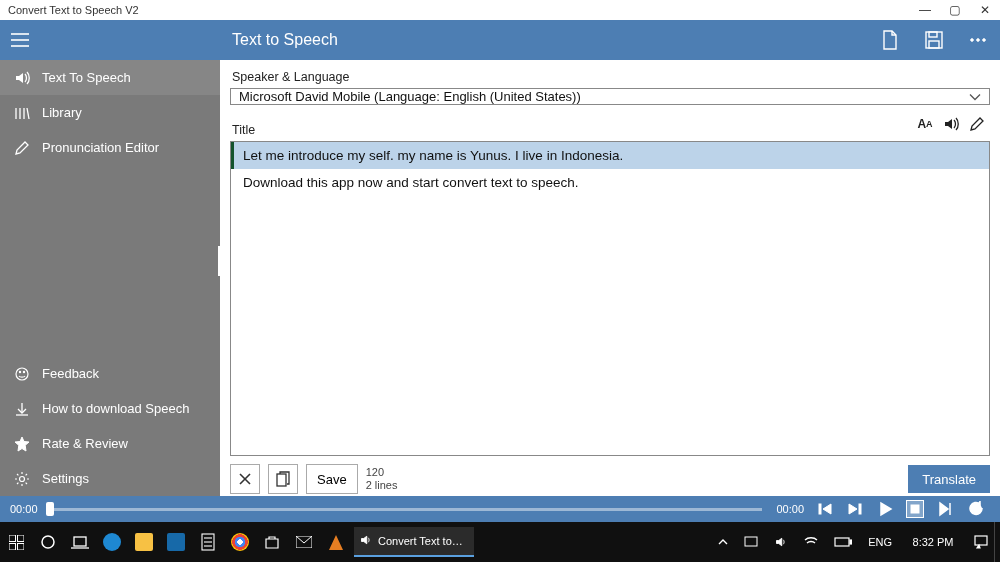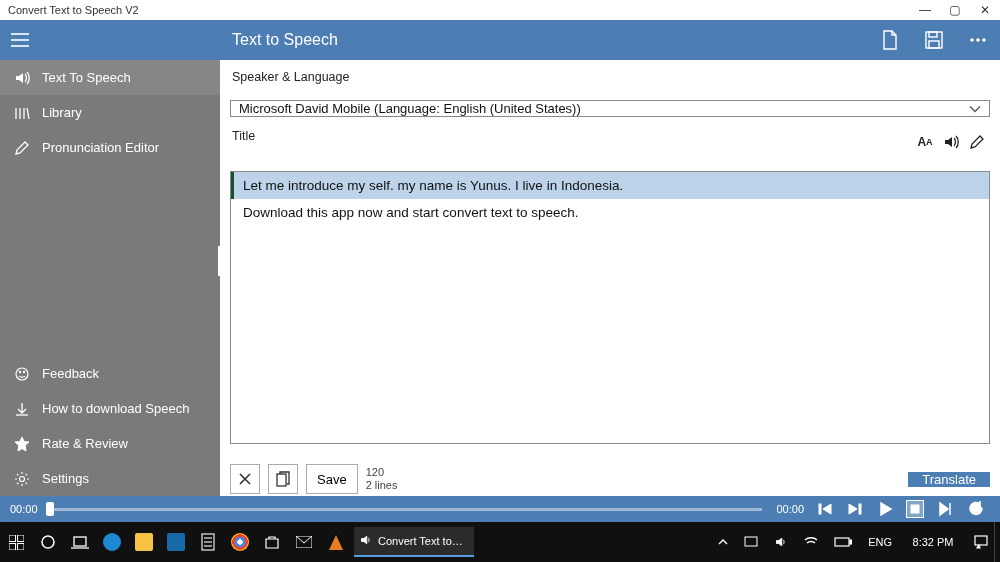--- a/index.html
+++ b/index.html
@@ -22,40 +22,40 @@
 
 .sidebar { width: 220px; background: #7a7a7a; color: #fff; display: flex; flex-direction: column; font-size: 13px; }
 .sidebar .nav-item { height: 35px; display: flex; align-items: center; padding-left: 10px; cursor: pointer; }
 .sidebar .nav-item.active { background: #868686; }
 .sidebar .nav-item .icon { width: 24px; display: flex; align-items: center; justify-content: center; margin-right: 8px; }
 .sidebar .nav-item .icon svg { stroke: #fff; fill: none; }
 .sidebar .grow { flex: 1; }
 .sidebar .handle { position: relative; }
 .sidebar .handle::after { content:""; position:absolute; right:-2px; top:50%; width:4px; height:30px; background:#fff; transform:translateY(-50%); }
 
-.main { flex: 1; background: #fff; padding: 6px 10px 0 10px; display:flex; flex-direction:column;gap:12px; }
+.main { flex: 1; background: #fff; padding: 6px 10px 0 10px; display:flex; flex-direction:column; }
 .section-label { font-size: 12.5px; color: #222; margin: 4px 0 4px 2px; }
 .dropdown { height: 17px; border:1px solid #888; display:flex; align-items:center; padding:0 8px; font-size:13px; color:#111; position:relative; cursor:pointer; }
 .dropdown .chev { position:absolute; right:8px; top:50%; transform:translateY(-50%); }
 
-.title-row { display:flex; align-items:flex-start; }
+.title-row { display:flex; align-items:flex-end; margin-top:6px; }
 .title-row .section-label { flex:1; margin:0 0 0 2px; }
 .toolicon { width:26px; height:26px; display:flex; align-items:center; justify-content:center; cursor:pointer; color:#222; }
 .toolicon svg { stroke:#222; fill:none; }
 
 .editor { flex:1; border:1px solid #888; margin-top:4px; background:#fff; overflow:hidden; }
 .editor .line { padding:6px 12px; font-size:13.5px; color:#111; }
 .editor .line.sel { background:#bcd3e9; border-left:3px solid #14532d; padding-left:9px; }
 
 .bottom-tools { height:34px; display:flex; align-items:center; gap:8px; margin-top:6px; }
 .sqbtn { width:30px; height:30px; border:1px solid #aaa; display:flex; align-items:center; justify-content:center; cursor:pointer; background:#fff; }
 .sqbtn svg { stroke:#333; fill:none; }
 .savebtn { height:30px; padding:0 10px; border:1px solid #aaa; font-size:13px; display:flex; align-items:center; cursor:pointer; background:#fff; }
 .counts { font-size:11px; color:#444; line-height:13px; }
-.translate { margin-left:auto; height:15px; background:#4d7eb3; color:#fff; border:none; padding:0 14px; font-size:13px; cursor:pointer; }
+.translate { margin-left:auto; height:28px; background:#4d7eb3; color:#fff; border:none; padding:0 14px; font-size:13px; cursor:pointer; }
 
 .player { height:26px; background:#4d7eb3; display:flex; align-items:center; color:#fff; padding:10px 10px; font-size:11px; }
 .player .time-l { width:30px; }
 .player .track { flex:1; height:3px; background:rgba(255,255,255,0.45); position:relative; margin:0 8px; }
 .player .thumb { position:absolute; left:0; top:50%; width:8px; height:14px; background:#fff; transform:translate(-2px,-50%); border-radius:2px; }
 .player .time-r { width:34px; text-align:right; margin-right:6px; }
 .player .picon { width:30px; display:flex; align-items:center; justify-content:center; cursor:pointer; }
 .player .picon.box { width:30px; height:20px; }
 .player .picon.box .sq { width:18px; height:18px; background:rgba(255,255,255,0.3); border:1px solid #fff; display:flex; align-items:center; justify-content:center; }
 .player .picon svg { stroke:#fff; fill:#fff; }

